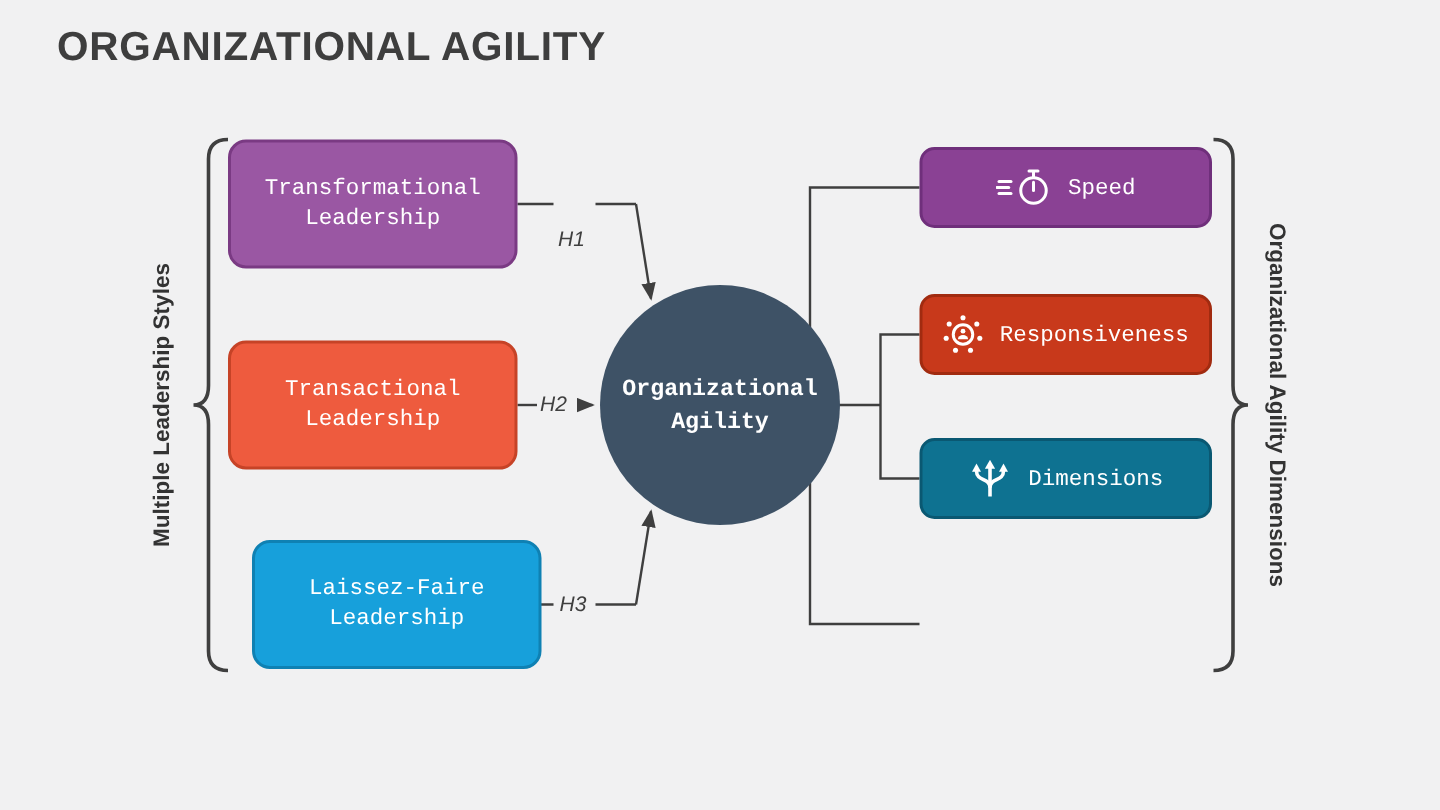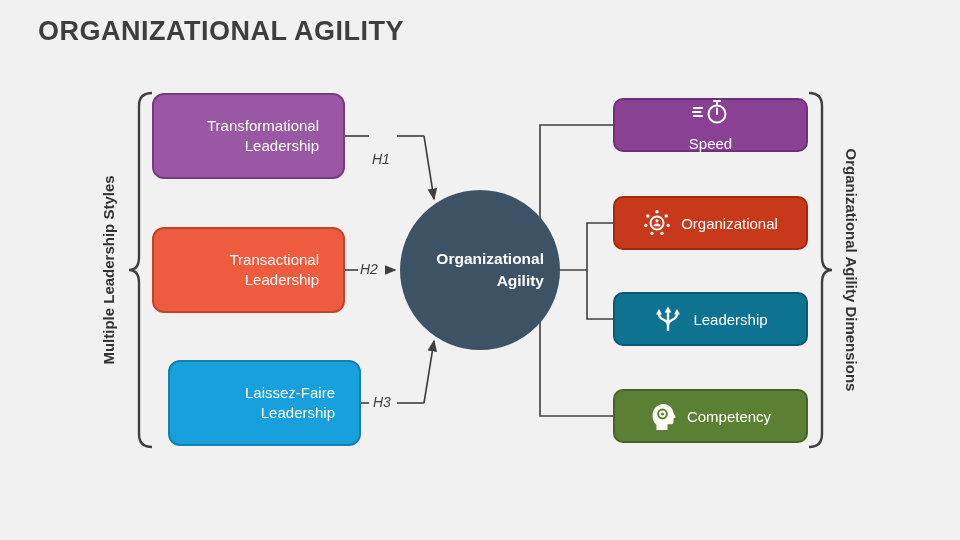--- a/index.html
+++ b/index.html
@@ -2,32 +2,32 @@
 <html><head>
 <meta charset="utf-8">
 <style>
   html,body{margin:0;padding:0;background:#e4e4e4;}
   .page{position:relative;width:960px;height:540px;background:#F1F1F2;
         font-family:"Liberation Sans",sans-serif;overflow:hidden;padding-left:44px;}
   .title{position:absolute;left:38px;top:16px;font-size:27px;font-weight:800;
          color:#3E3E3E;letter-spacing:.5px;margin:0;}
   .overlay{position:absolute;left:0;top:0;z-index:1;}
   .node{position:absolute;box-sizing:border-box;display:flex;align-items:center;
-        justify-content:center;text-align:right;color:#fff;z-index:2;}
+        justify-content:center;text-align:center;color:#fff;z-index:2;font-family:Liberation Mono, monospace;}
   .box-left{left:152px;width:193px;height:86px;border-radius:12px;font-size:15px;
         line-height:1.35;padding:0 24px;}
   .b1{top:93px;background:#9A57A3;border:2px solid #7A3A83;}
   .b2{top:227px;background:#EE5B3E;border:2px solid #C64327;}
   .b3{top:360px;background:#17A0DB;border:2px solid #0F81B3;margin-left:16px;}
   .circle{left:400px;top:190px;width:160px;height:160px;border-radius:50%;
         background:#3E5266;font-weight:bold;font-size:15.5px;line-height:1.45;
         padding:0 16px;}
   .box-right{left:613px;width:195px;height:54px;border-radius:10px;font-size:15px;
         gap:10px;padding:0 8px;}
-  .r1{top:98px;background:#8A4194;border:2px solid #6F2F7B;flex-direction:column;}
+  .r1{top:98px;background:#8A4194;border:2px solid #6F2F7B;}
   .r2{top:196px;background:#C8391B;border:2px solid #A12B10;}
   .r3{top:292px;background:#0E7291;border:2px solid #0A5872;}
   .r4{top:389px;background:#5C8033;border:2px solid #466325;}
   .hlabel{position:absolute;font-style:italic;font-size:14px;color:#3F3F3F;z-index:3;}
   .h1{left:372px;top:127px;margin-top:24px;} .h2{left:360px;top:261px;text-align:right;} .h3{left:373px;top:394px;}
   .vlabel{position:absolute;font-weight:bold;font-size:15px;color:#333;
         white-space:nowrap;z-index:2;}
   .vleft{left:108px;top:270px;transform:translate(-50%,-50%) rotate(-90deg);}
   .vright{left:851px;top:270px;transform:translate(-50%,-50%) rotate(90deg);}
   .icon{flex:0 0 auto;display:flex;align-items:center;}
@@ -114,45 +114,35 @@
           <circle cx="14" cy="2.8" r="1.7"></circle>
             <circle cx="23.2" cy="7" r="1.7"></circle>
           <circle cx="25.2" cy="16.5" r="1.7"></circle>
             <circle cx="19" cy="24.5" r="1.7"></circle>
           <circle cx="9" cy="24.5" r="1.7"></circle>
             <circle cx="2.8" cy="16.5" r="1.7"></circle>
           <circle cx="4.8" cy="7" r="1.7"></circle>
         </g>
       </svg>
     </span>
-    <span>Organizational</span>
+    <span>Responsiveness</span>
   </div>
 
   <div class="node box-right r3">
     <span class="icon">
       <svg width="30" height="30" viewBox="0 0 30 30">
         <g stroke="#fff" stroke-width="2.4" fill="none">
           <path d="M15,27 L15,7.5"></path>
           <path d="M15,21 C15,14.5 6,17 6,10"></path>
           <path d="M15,21 C15,14.5 24,17 24,10"></path>
         </g>
         <g fill="#fff">
           <path d="M15,2.5 L11.6,8.5 L18.4,8.5 z"></path>
           <path d="M6,5 L3,10.5 L9,10.5 z"></path>
           <path d="M24,5 L21,10.5 L27,10.5 z"></path>
         </g>
       </svg>
     </span>
-    <span>Leadership</span>
+    <span>Dimensions</span>
   </div>
 
-  <div class="node box-right r4">
-    <span class="icon">
-      <svg width="27" height="28" viewBox="0 0 26 28">
-        <path d="M6,28 L6,23 C3,20 2,17 2,13.5 C2,7 7,2 13,2 C18.2,2 22,5.5 23,11 L25.2,15.2 L23,16.2 L23,20 C23,21.6 22,22.3 20,22.3 L17,22.3 L17,28 Z" fill="#fff"></path>
-        <circle cx="12" cy="12" r="4.4" fill="none" stroke="#5C8033" stroke-width="2"></circle>
-        <circle cx="12" cy="12" r="1.5" fill="#5C8033"></circle>
-      </svg>
-    </span>
-    <span>Competency</span>
-  </div>
 
 </div>
 
 </body></html>

